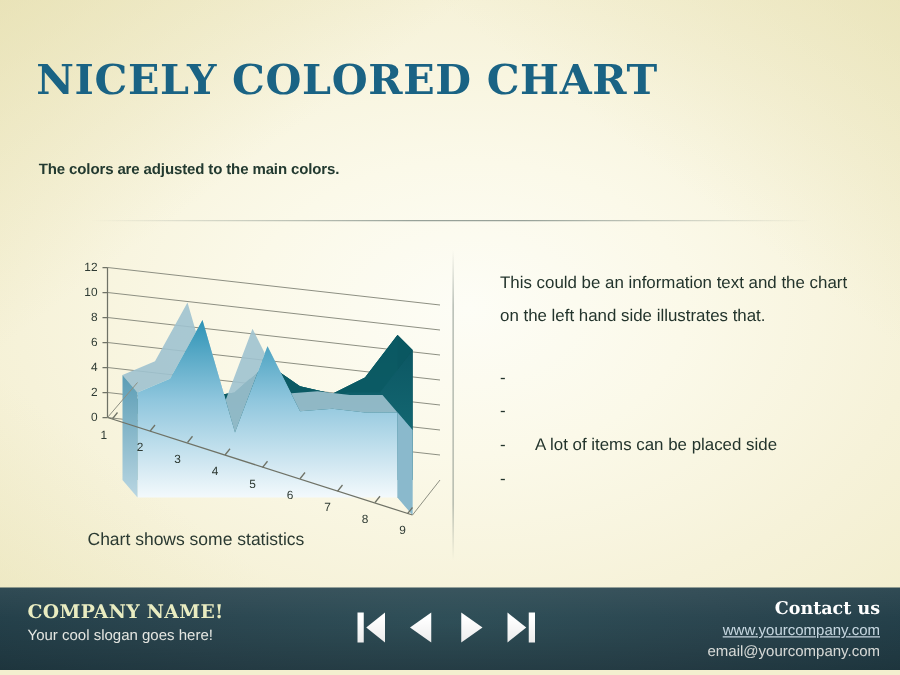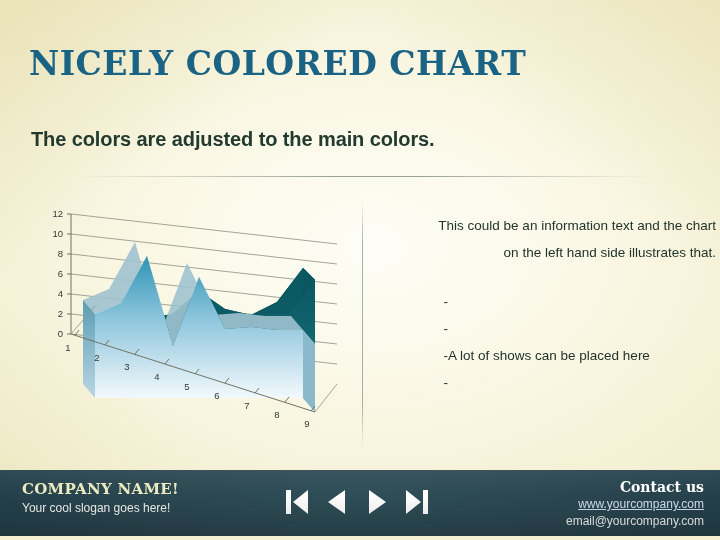--- a/index.html
+++ b/index.html
@@ -26,44 +26,44 @@
   #title{
     position:absolute;left:29px;top:20px;width:620px;
     font-family:"DejaVu Serif",serif;
     font-weight:bold;font-size:33px;line-height:43px;
     letter-spacing:.5px;
     color:#1a6384;
     text-transform:uppercase;
   }
   #subtitle{
     position:absolute;left:31px;top:128px;
-    font-size:20px;font-weight:bold;color:#233a30;
+    font-size:12px;font-weight:bold;color:#233a30;
     letter-spacing:-.1px;
   }
 
   #hr{
     position:absolute;left:72px;top:176px;width:578px;height:1px;
     background:linear-gradient(to right, rgba(150,160,150,0) 0%, rgba(118,132,124,.75) 45%, rgba(118,132,124,.75) 60%, rgba(150,160,150,0) 100%);
   }
   #vr{
     position:absolute;left:362px;top:200px;width:1px;height:248px;
     background:linear-gradient(to bottom, rgba(150,160,150,0) 0%, rgba(131,142,133,.7) 18%, rgba(131,142,133,.7) 82%, rgba(150,160,150,0) 100%);
   }
 
   
-  #chart-block{position:absolute;left:19px;top:196px;width:330px;height:250px;}
+  #chart-block{position:absolute;left:34px;top:196px;width:330px;height:250px;}
   #chart-svg{display:block;}
   .axis-num{font-family:"Liberation Sans",sans-serif;font-size:9.5px;fill:#2f3b34;}
   #chart-caption{
     position:absolute;left:70px;top:423px;
     font-size:14px;color:#2b3a32;
   }
 
   
-  #info-panel{position:absolute;left:420px;top:212px;width:296px;text-align:right;}
+  #info-panel{position:absolute;left:400px;top:212px;width:296px;}
   #info-para{
     font-size:13.5px;line-height:27px;color:#23342c;
   }
   #bullet-list{list-style:none;margin:22px 0 0 0;padding:0;}
   #bullet-list li{
     display:flex;align-items:flex-start;
     font-size:13.5px;line-height:27px;color:#23342c;
   }
   #bullet-list li .dash{width:28px;flex:0 0 28px;color:#23342c;}
 
@@ -229,33 +229,34 @@
         <text x="138" y="184">4</text>
         <text x="168" y="194">5</text>
         <text x="198" y="203">6</text>
         <text x="228" y="213">7</text>
         <text x="258" y="222">8</text>
         <text x="288" y="231">9</text>
       </g>
     </svg>
   </div>
 
+  <div id="chart-caption">Chart shows some statistics</div>
 
   <div id="info-panel">
     <div id="info-para">This could be an information text and the chart on the left hand side illustrates that.</div>
     <ul id="bullet-list">
       <li>
         <span class="dash">-</span>
       </li>
       <li>
         <span class="dash">-</span>
       </li>
       <li>
         <span class="dash">-</span>
-        <span>A lot of shows can be placed here</span>
+        <span>A lot of items can be placed side</span>
       </li>
       <li>
         <span class="dash">-</span>
       </li>
     </ul>
   </div>
 
   <div id="footer">
     <div id="company-name">COMPANY NAME!</div>
     <div id="company-slogan">Your cool slogan goes here!</div>

